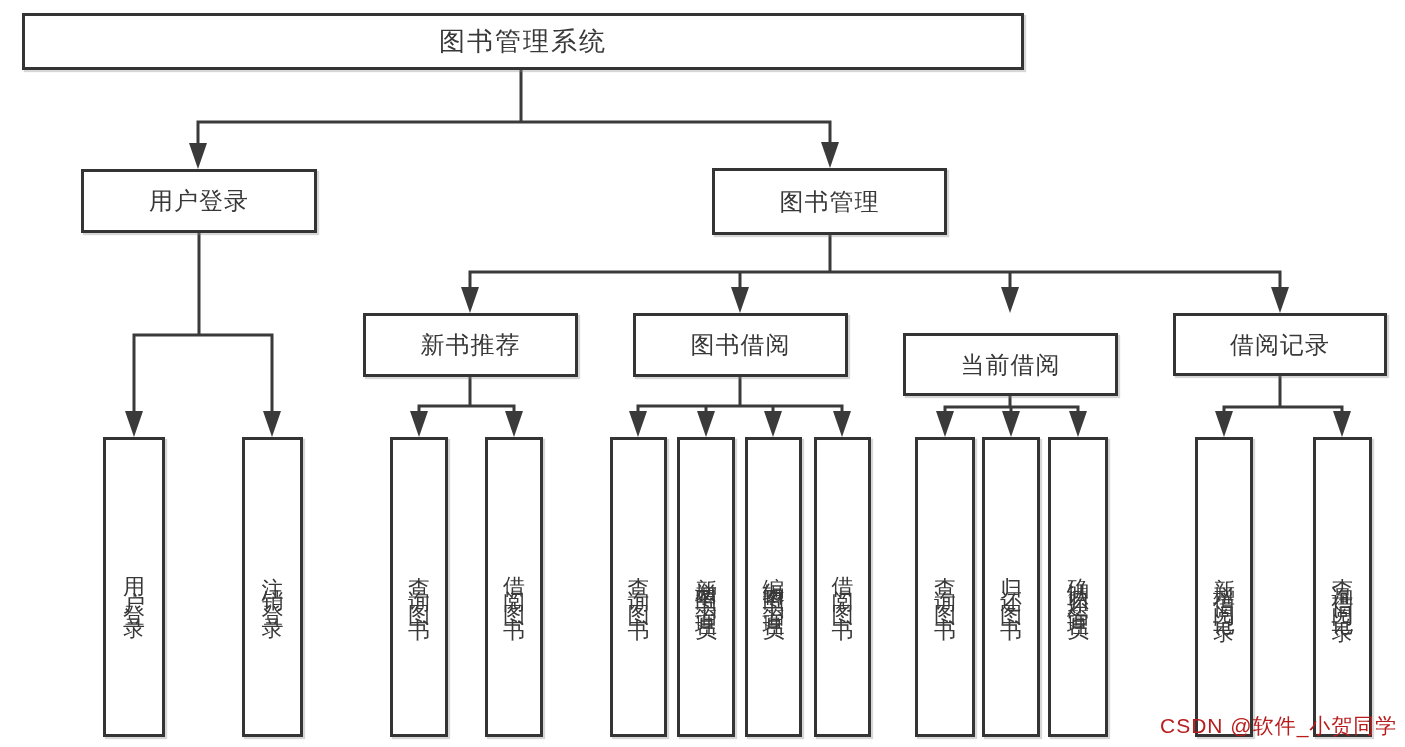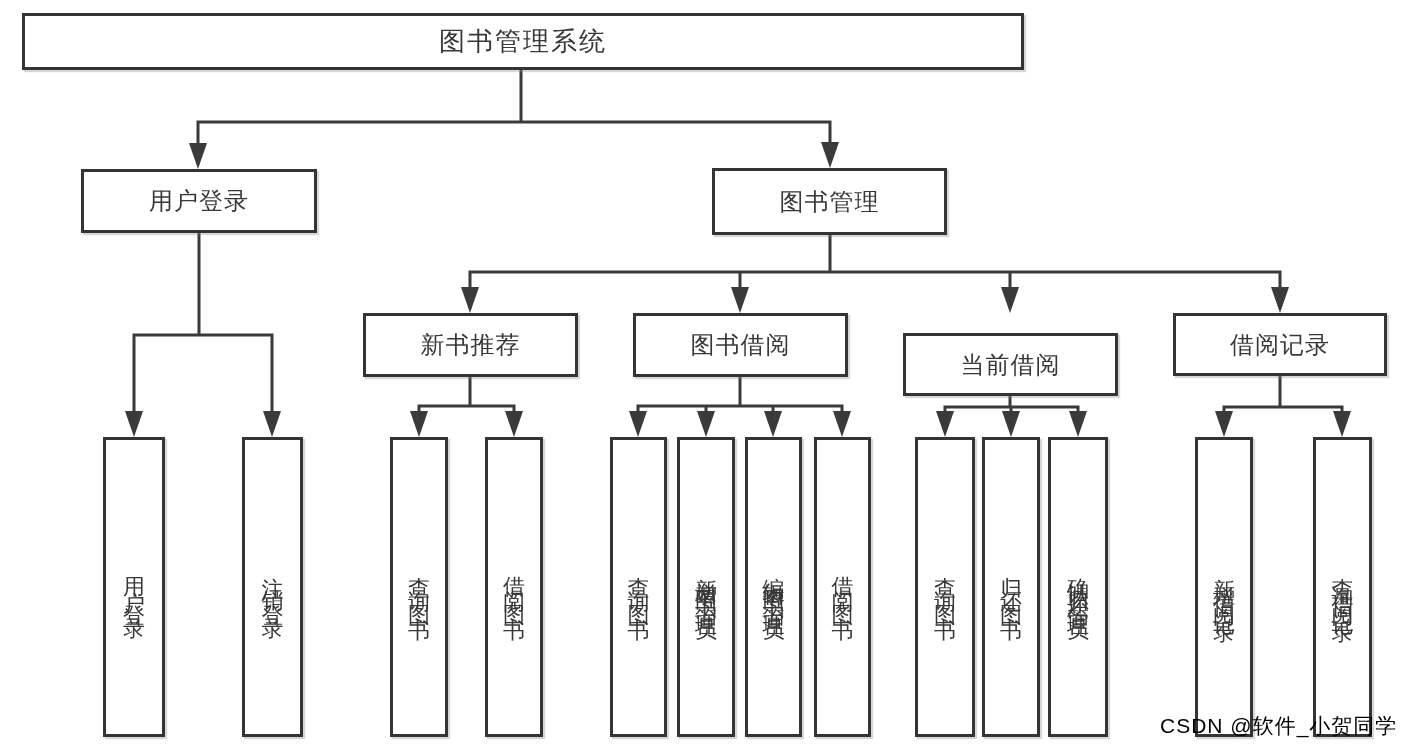--- a/index.html
+++ b/index.html
@@ -62,21 +62,21 @@
     white-space: nowrap;
   }
   .leaf .vtext.spread { letter-spacing: 14px; }
   .leaf .vtext.medium { letter-spacing: 9px; }
   .leaf .vtext.tight  { letter-spacing: 6px; }
   .watermark {
     position: absolute;
     left: 1160px;
     top: 712px;
     font-size: 21px;
-    color: #000000;
+    color: #b91c1c;
     white-space: nowrap;
     letter-spacing: 1px;
   }
 </style>
 </head>
 <body>
 
 <div class="canvas">
 
   <svg class="connectors" viewBox="0 0 1405 747" xmlns="http://www.w3.org/2000/svg">

